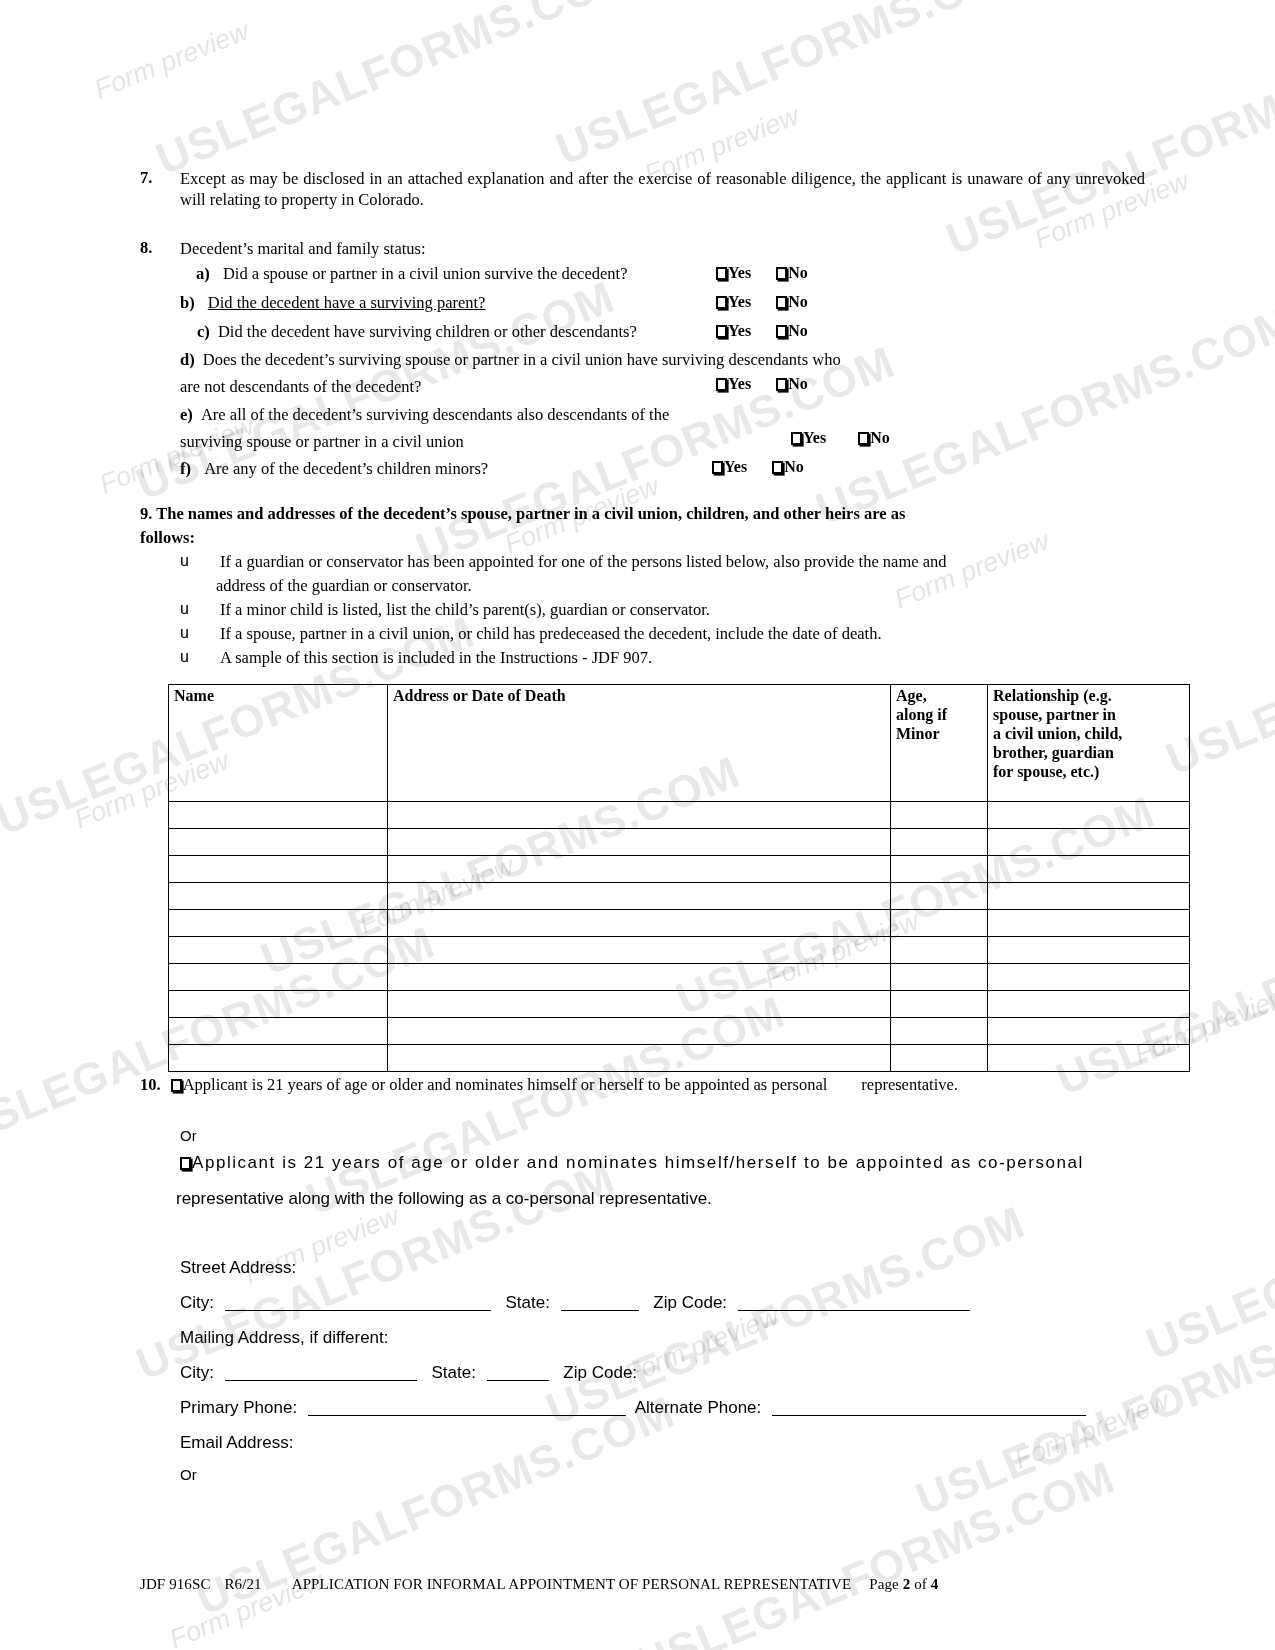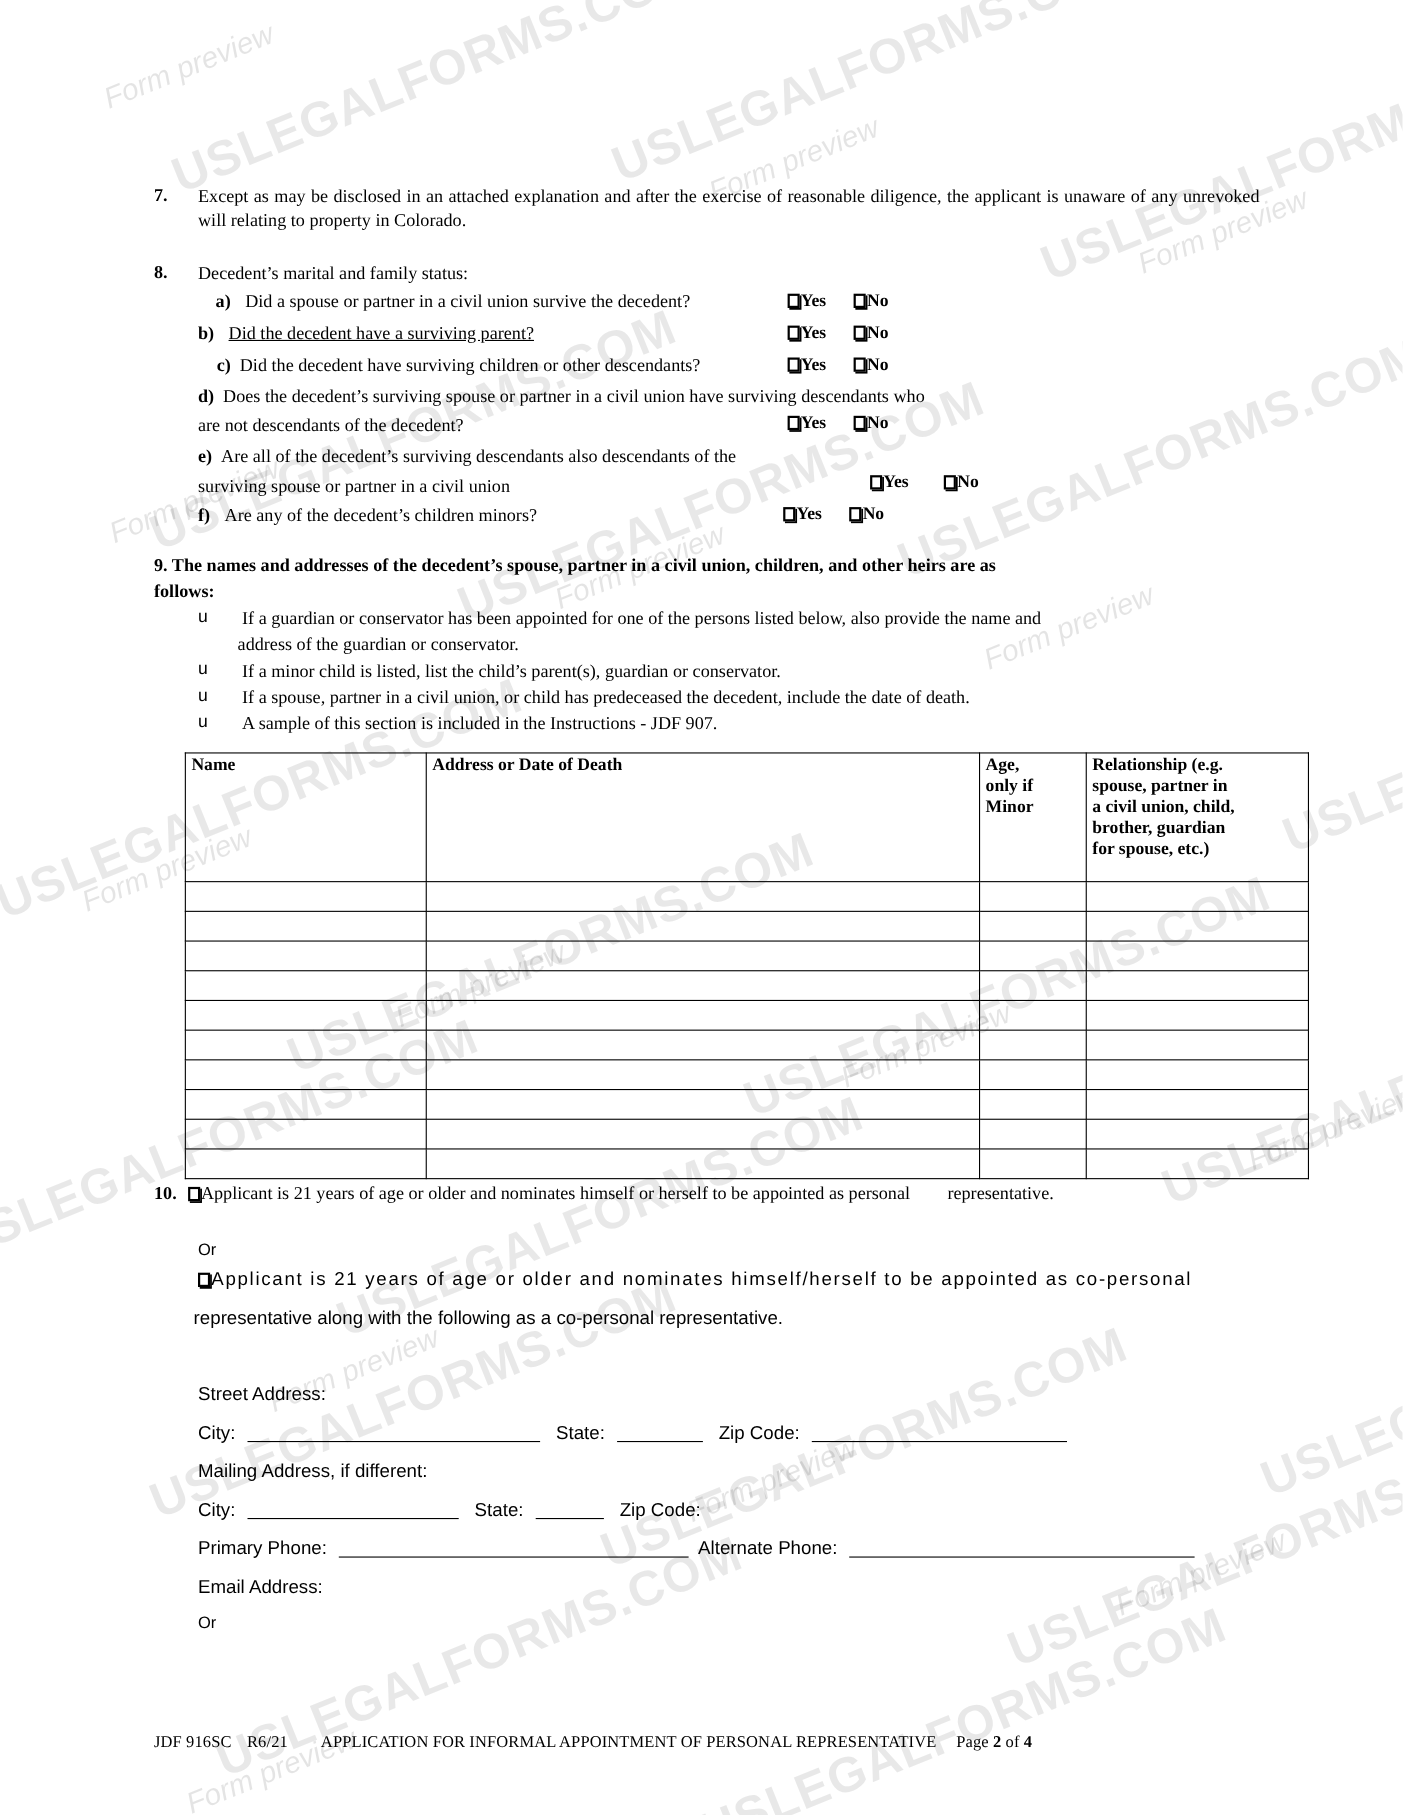--- a/index.html
+++ b/index.html
@@ -330,21 +330,21 @@
     </span>
   </div>
 
   <table id="heirs-table">
     <thead>
       <tr>
         <th class="col-name">Name</th>
         <th class="col-addr">Address or Date of Death</th>
         <th class="col-age">
           <div>Age,</div>
-          <div>only if</div>
+          <div>along if</div>
           <div>Minor</div>
         </th>
         <th class="col-rel">
           <div>Relationship (e.g.</div>
           <div>spouse, partner in</div>
           <div>a civil union, child,</div>
           <div>brother, guardian</div>
           <div>for spouse, etc.)</div>
         </th>
       </tr>

